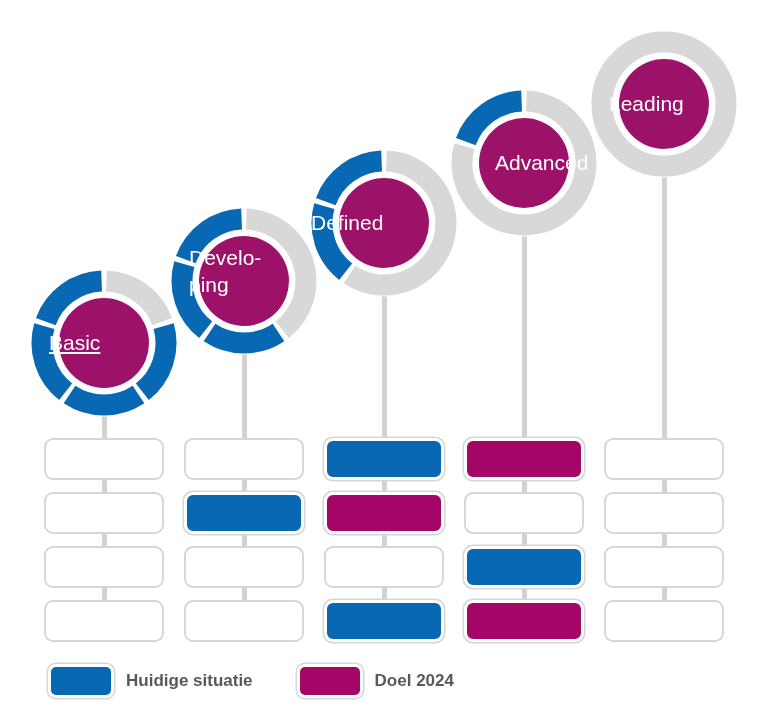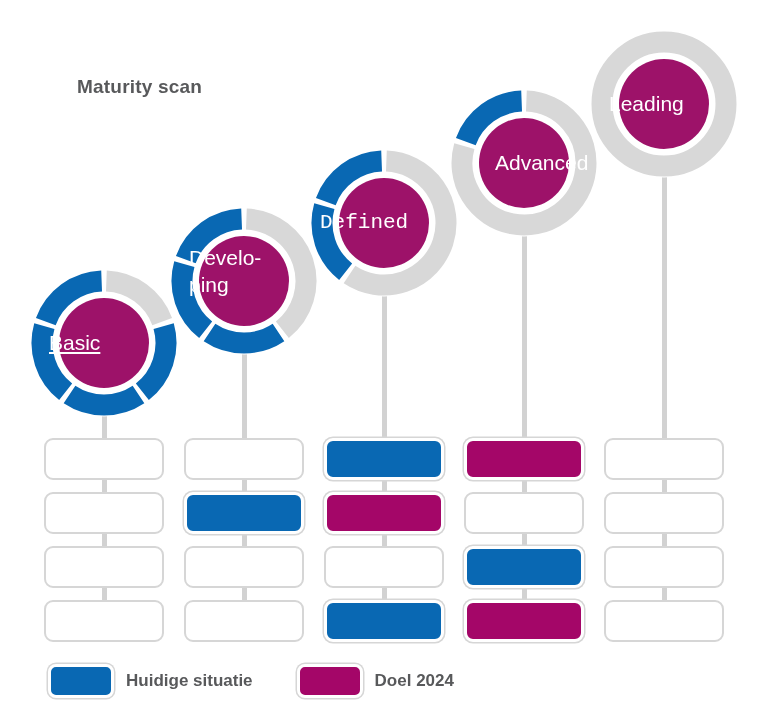--- a/index.html
+++ b/index.html
@@ -40,21 +40,20 @@
   .swatch.current { background:var(--current); }
   .swatch.goal    { background:var(--goal); margin-left:32px; }
   .legend-label {
     font-size:17px; font-weight:bold; color:var(--text-dark); white-space:nowrap;
   }
 </style>
 </head>
 <body>
 
 <div class="canvas" id="canvas">
-  <h1 class="title">Maturity scan</h1>
   <div id="stages">
       <div class="connector" style="left: 101.5px; top: 343px; height: 272px;"></div>
       <svg width="150" height="150" viewBox="0 0 150 150" class="stage-circle" style="left: 29px; top: 268px;">
         <circle cx="75" cy="75" r="73.5" fill="#ffffff"></circle>
         <path d="M 134.66 58.12 A 62 62 0 0 1 113.34 123.72" fill="none" stroke="#0968B3" stroke-width="21" stroke-linecap="butt"></path>
         <path d="M 109.49 126.52 A 62 62 0 0 1 40.51 126.52" fill="none" stroke="#0968B3" stroke-width="21" stroke-linecap="butt"></path>
         <path d="M 36.66 123.72 A 62 62 0 0 1 15.34 58.12" fill="none" stroke="#0968B3" stroke-width="21" stroke-linecap="butt"></path>
         <path d="M 16.81 53.59 A 62 62 0 0 1 72.62 13.05" fill="none" stroke="#0968B3" stroke-width="21" stroke-linecap="butt"></path>
         <path d="M 77.38 13.05 A 62 62 0 0 1 133.19 53.59" fill="none" stroke="#D8D8D8" stroke-width="21" stroke-linecap="butt"></path>
         <circle cx="75" cy="75" r="45" fill="#9D1269"></circle>
@@ -84,21 +83,21 @@
       <div class="box empty" style="left: 184px; top: 546px;"></div>
       <div class="box empty" style="left: 184px; top: 600px;"></div>
       <div class="connector" style="left: 381.5px; top: 223px; height: 392px;"></div>
       <svg width="150" height="150" viewBox="0 0 150 150" class="stage-circle" style="left: 309px; top: 148px;">
         <circle cx="75" cy="75" r="73.5" fill="#ffffff"></circle>
         <path d="M 36.66 123.72 A 62 62 0 0 1 15.34 58.12" fill="none" stroke="#0968B3" stroke-width="21" stroke-linecap="butt"></path>
         <path d="M 16.81 53.59 A 62 62 0 0 1 72.62 13.05" fill="none" stroke="#0968B3" stroke-width="21" stroke-linecap="butt"></path>
         <path d="M 77.38 13.05 A 62 62 0 1 1 40.51 126.52" fill="none" stroke="#D8D8D8" stroke-width="21" stroke-linecap="butt"></path>
         <circle cx="75" cy="75" r="45" fill="#9D1269"></circle>
       </svg>
-      <div class="circle-label" style="left: 320px; top: 181px; width: 110px; height: 84px; font-family: Liberation Mono, monospace;">
+      <div class="circle-label" style="left: 311px; top: 181px; width: 110px; height: 84px;">
         <span>Defined</span>
       </div>
       <div class="box current" style="left: 324px; top: 438px;"></div>
       <div class="box goal" style="left: 324px; top: 492px;"></div>
       <div class="box empty" style="left: 324px; top: 546px;"></div>
       <div class="box current" style="left: 324px; top: 600px;"></div>
       <div class="connector" style="left: 521.5px; top: 163px; height: 452px;"></div>
       <svg width="150" height="150" viewBox="0 0 150 150" class="stage-circle" style="left: 449px; top: 88px;">
         <circle cx="75" cy="75" r="73.5" fill="#ffffff"></circle>
         <path d="M 16.81 53.59 A 62 62 0 0 1 72.62 13.05" fill="none" stroke="#0968B3" stroke-width="21" stroke-linecap="butt"></path>

